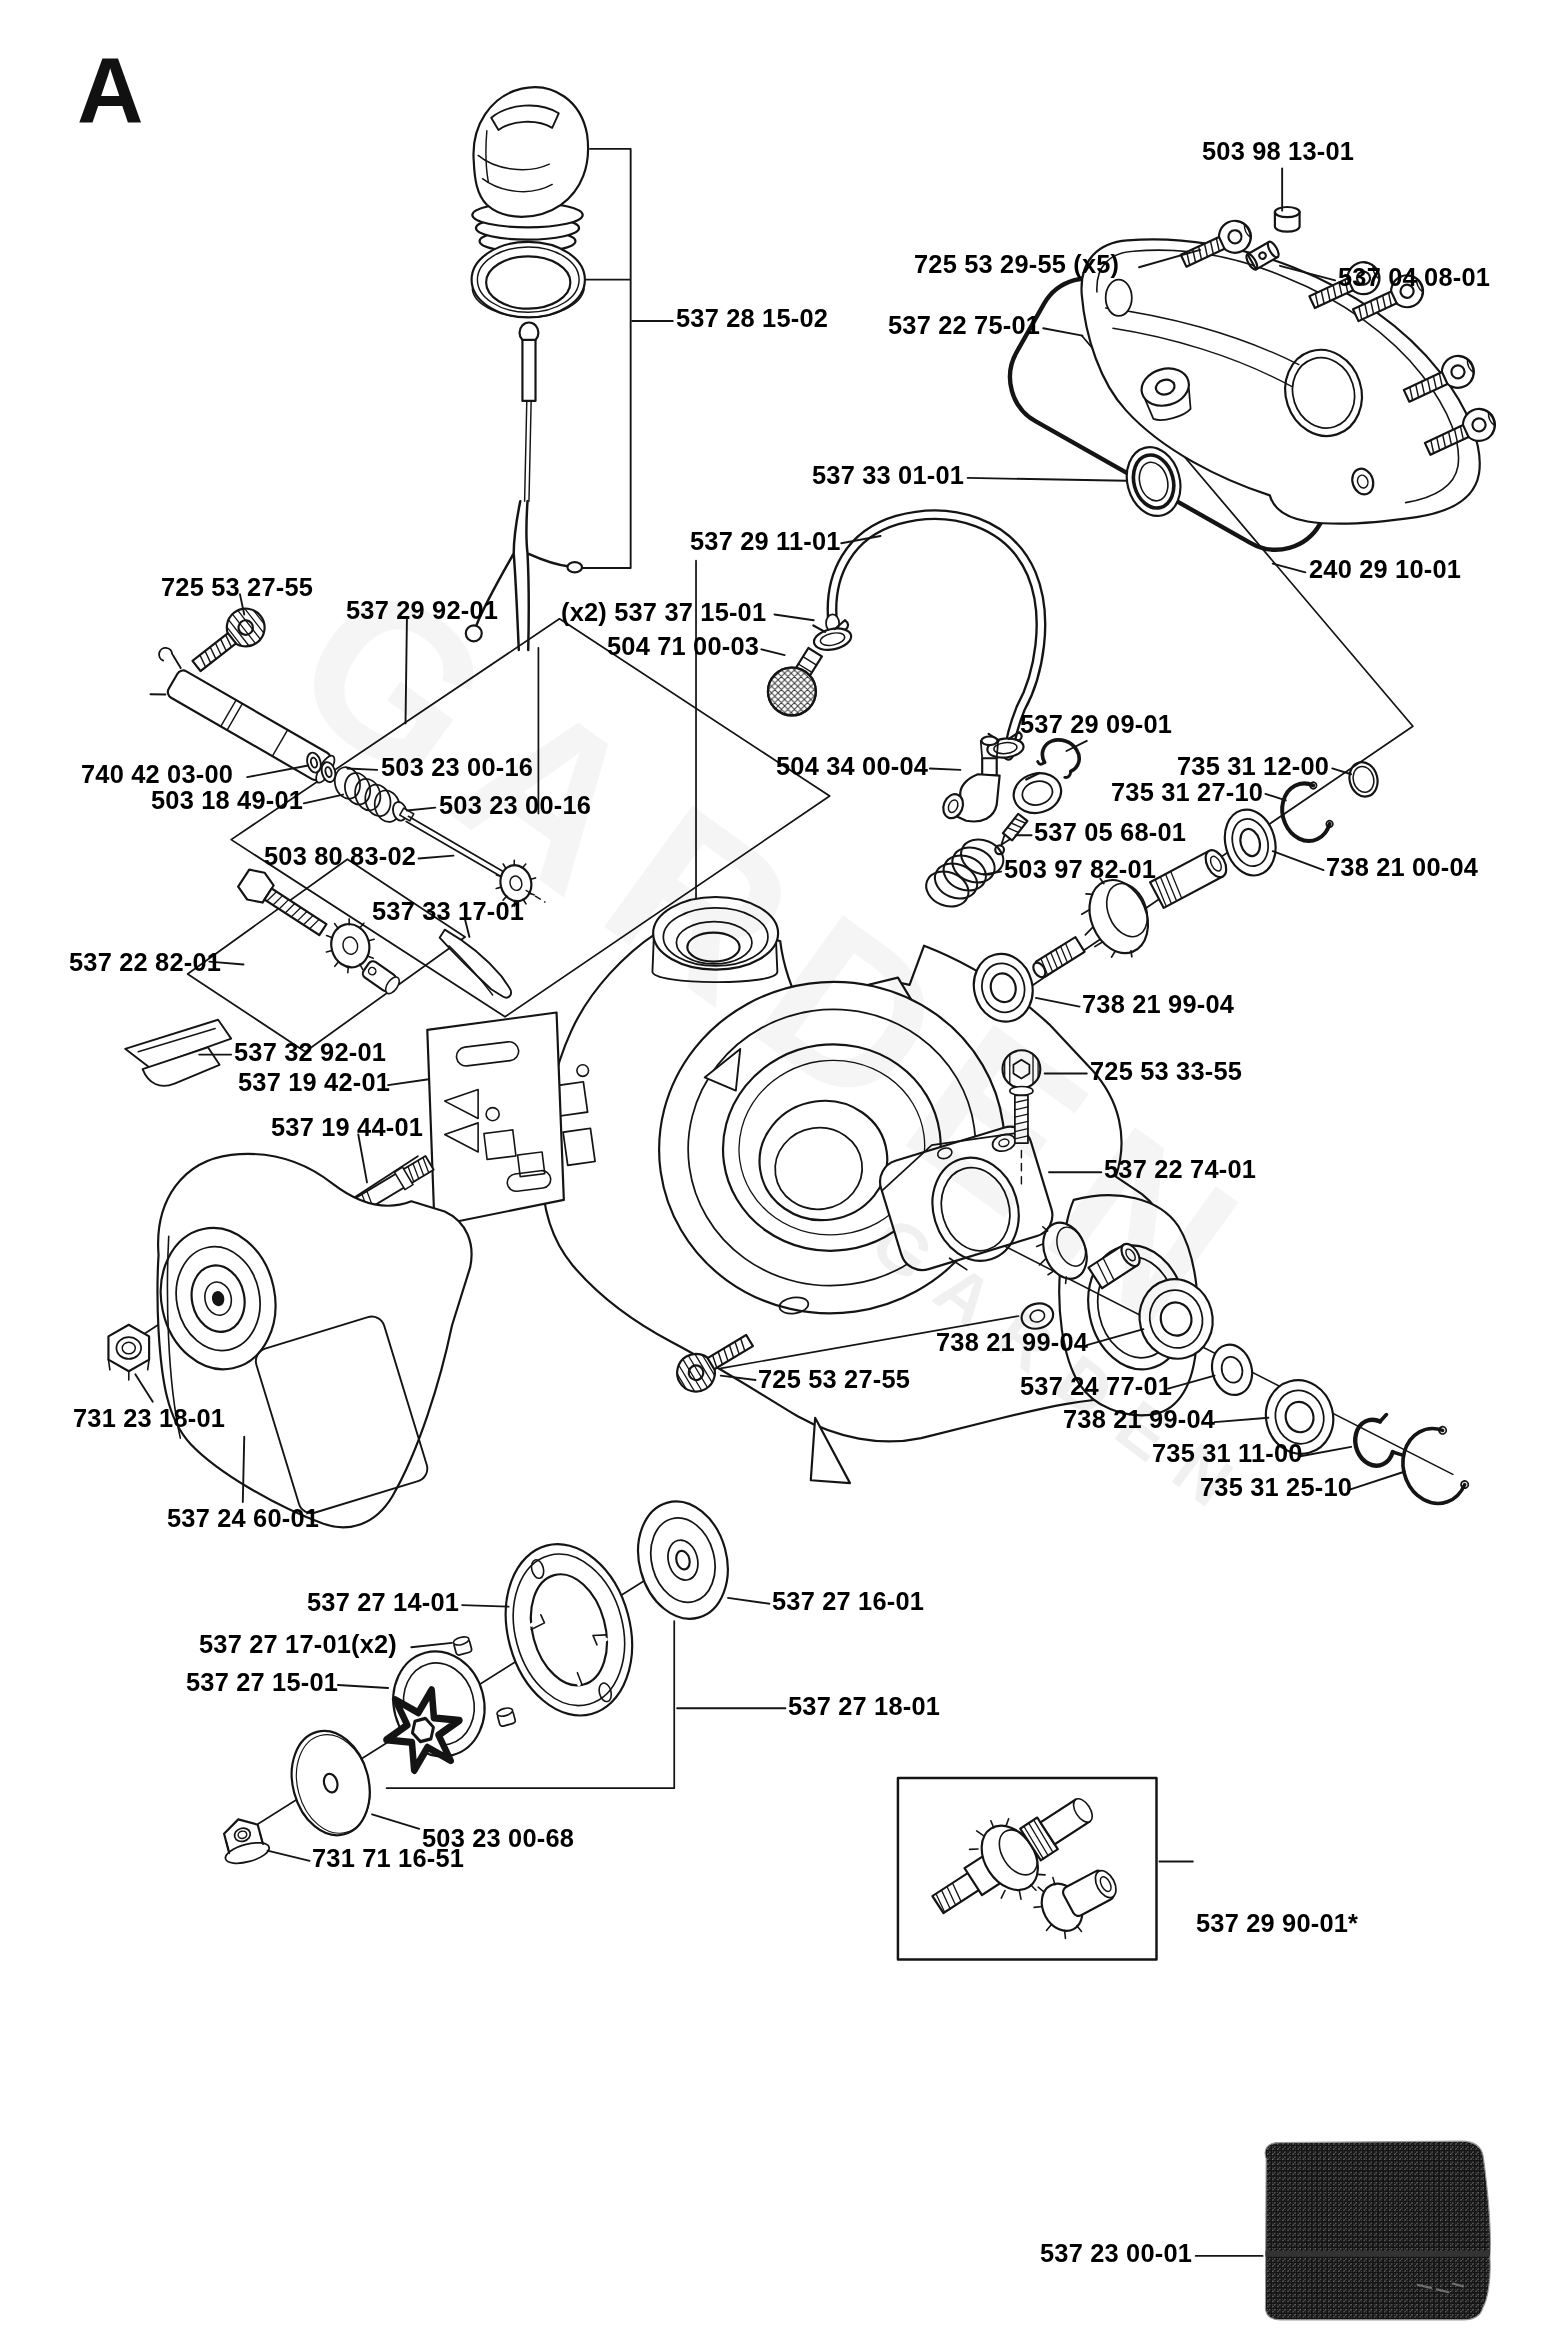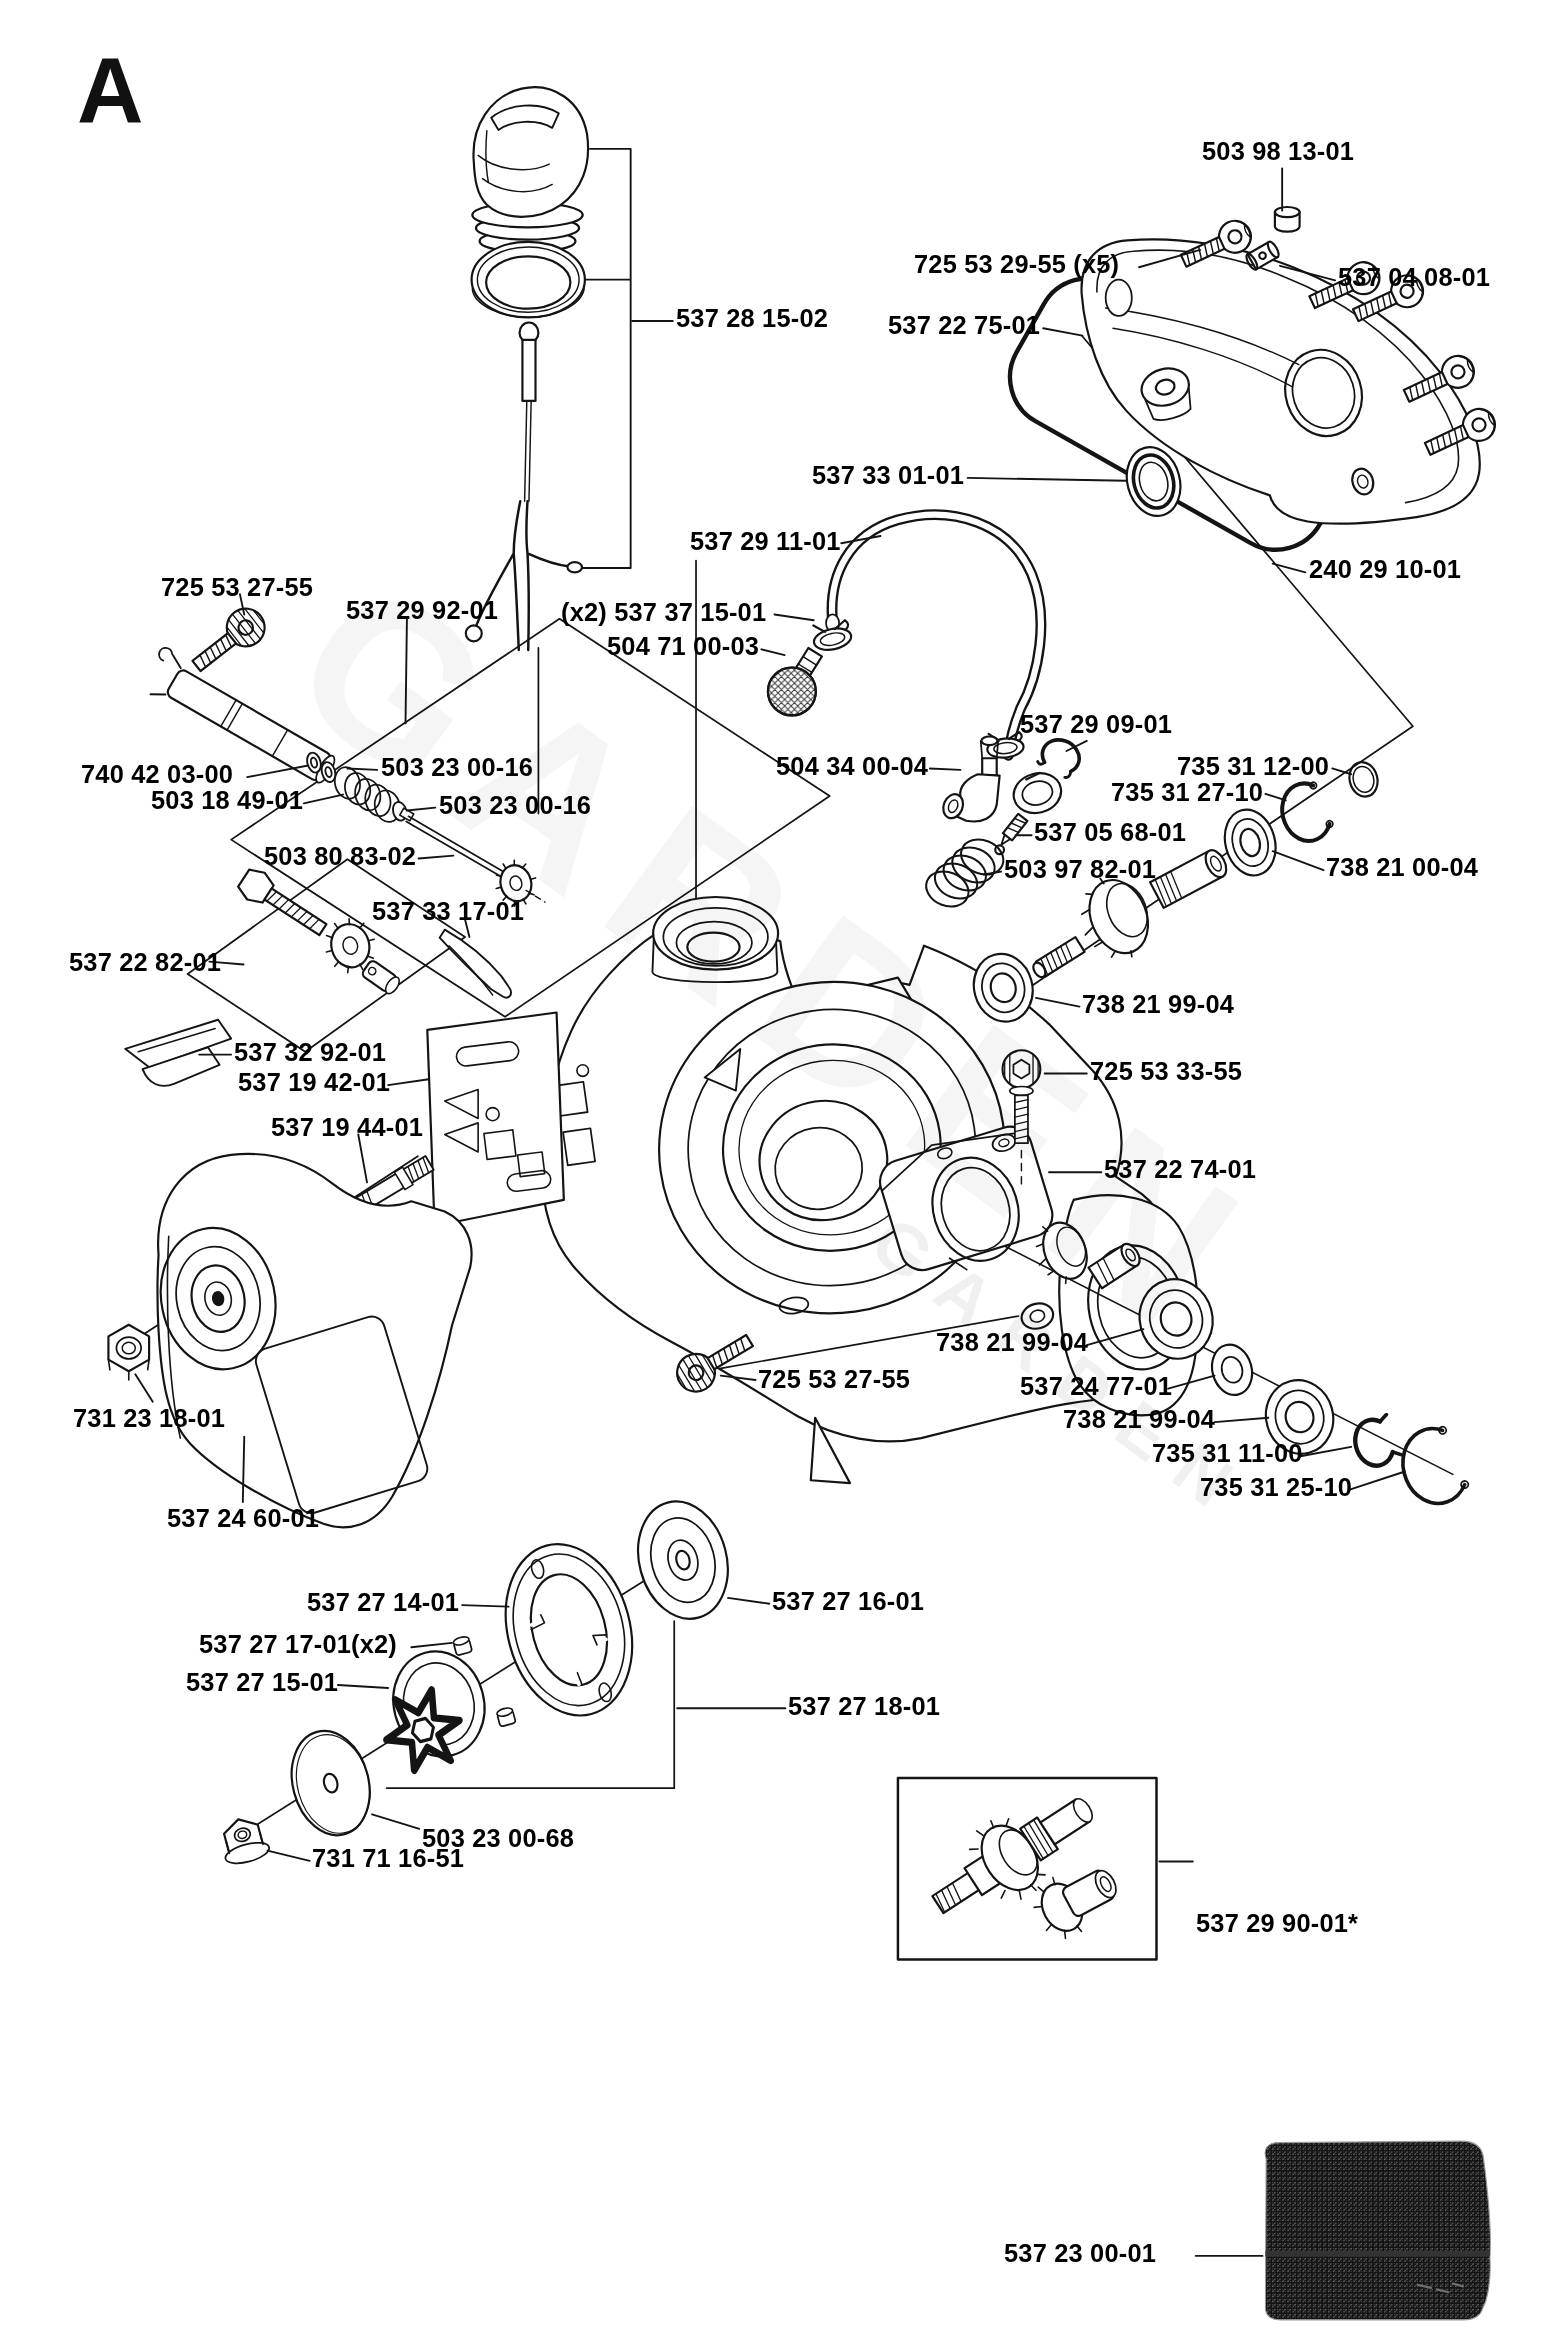--- a/index.html
+++ b/index.html
@@ -607,16 +607,16 @@
       <div class="callout" style="left: 73px; top: 1405px;">731 23 18-01</div>
       <div class="callout" style="left: 167px; top: 1505px;">537 24 60-01</div>
       <div class="callout" style="left: 307px; top: 1589px;">537 27 14-01</div>
       <div class="callout" style="left: 199px; top: 1631px;">537 27 17-01(x2)</div>
       <div class="callout" style="left: 186px; top: 1669px;">537 27 15-01</div>
       <div class="callout" style="left: 772px; top: 1588px;">537 27 16-01</div>
       <div class="callout" style="left: 788px; top: 1693px;">537 27 18-01</div>
       <div class="callout" style="left: 422px; top: 1813px; margin-top: 12px;">503 23 00-68</div>
       <div class="callout" style="left: 312px; top: 1845px;">731 71 16-51</div>
       <div class="callout" style="left: 1196px; top: 1898px; margin-top: 12px;">537 29 90-01*</div>
-      <div class="callout" style="left: 1004px; top: 2240px; text-align: right;">537 23 00-01</div>
+      <div class="callout" style="left: 1040px; top: 2240px; text-align: right;">537 23 00-01</div>
     </div>
 </div>
 
 
 </body></html>

